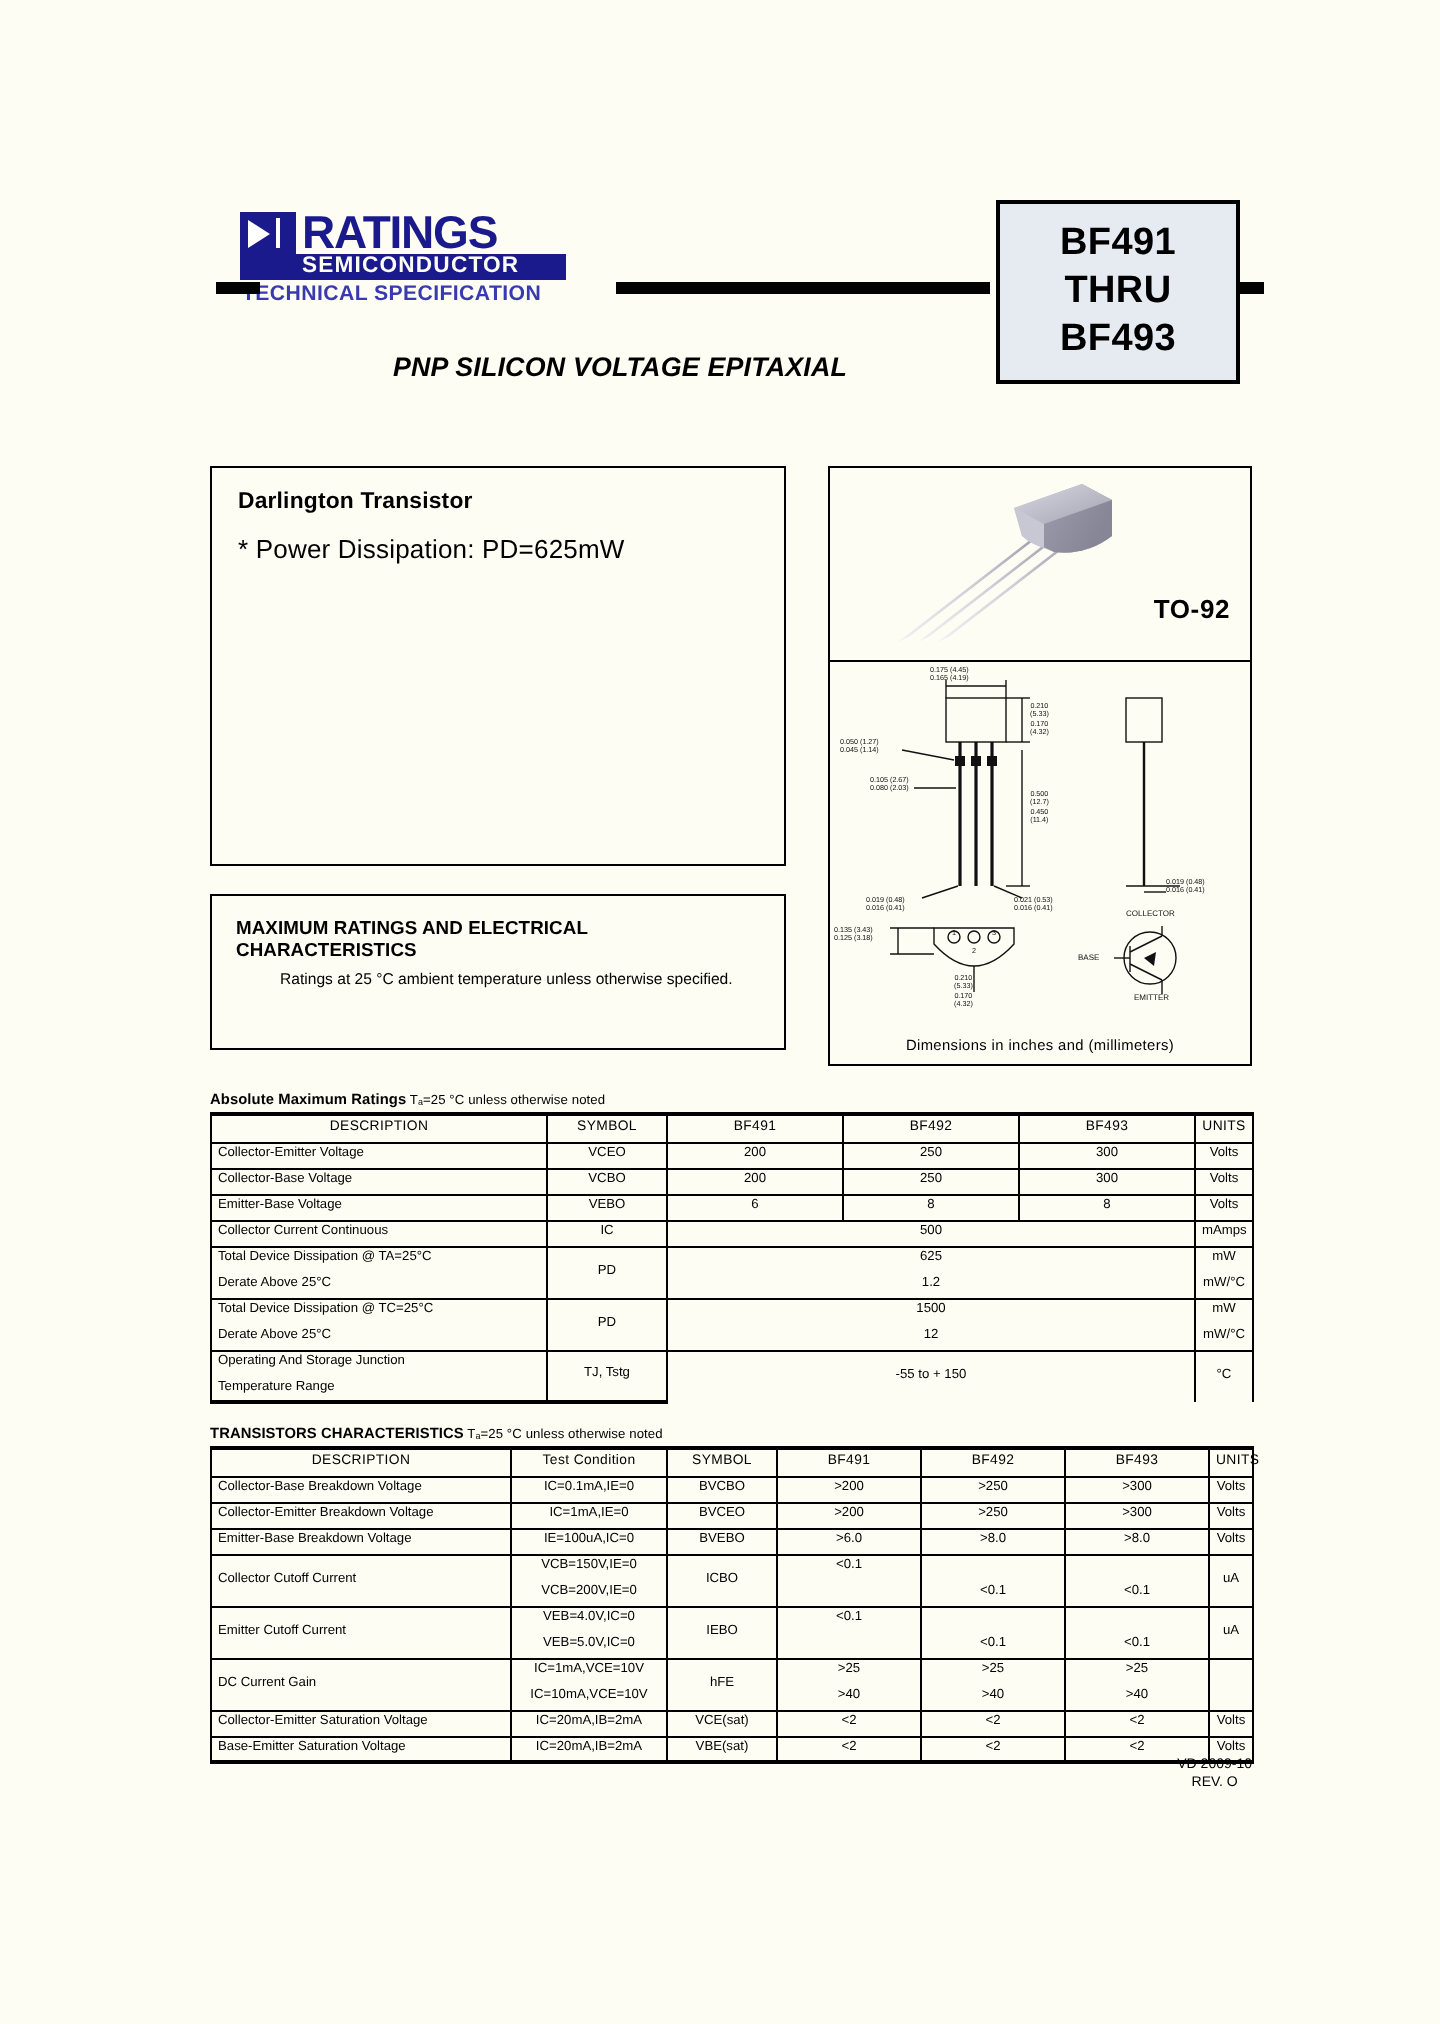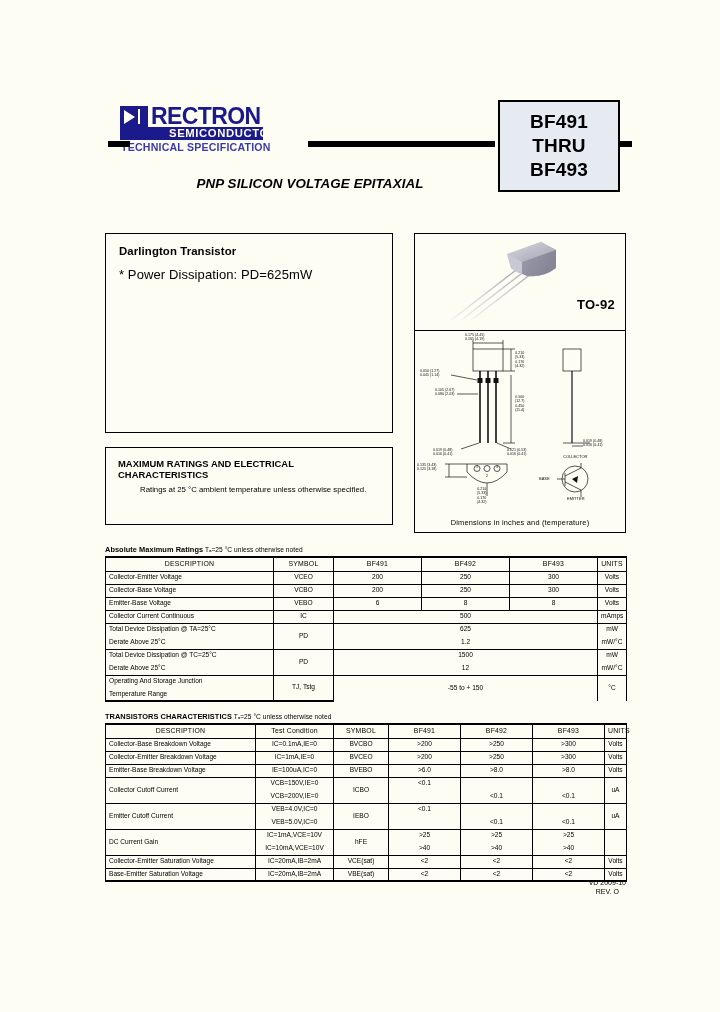--- a/index.html
+++ b/index.html
@@ -71,23 +71,23 @@
     font-family: "Liberation Sans", sans-serif;
   }
   .logo-sub {
     font-size: 11.3px;
     font-weight: bold;
     letter-spacing: 0.6px;
     color: #1a1a8c;
     background: #1a1a8c;
     color: #fdfdf4;
     line-height: 1.15;
-    padding-left: 49px;
+    padding-left: 31px;
     margin-top: -1px;
-    width: 143px;
+    width: 163px;
     box-sizing: border-box;
   }
   .logo-tech {
     font-size: 10.6px;
     font-weight: bold;
     letter-spacing: 0.2px;
     color: #3a3ab0;
     margin-top: 1px;
     padding-left: 1px;
   }
@@ -292,21 +292,21 @@
 </head>
 <body>
 
 <div class="page">
 
   <div class="header">
 
     <div class="logo-block">
       <div class="logo-row">
         <span class="logo-mark"></span>
-        <span class="logo-name">RECTRON</span>
+        <span class="logo-name">RATINGS</span>
       </div>
       <div class="logo-sub">SEMICONDUCTOR</div>
       <div class="logo-tech">TECHNICAL SPECIFICATION</div>
     </div>
 
     <div class="rule-left"></div>
     <div class="rule-mid"></div>
     <div class="rule-right"></div>
 
     <div class="partbox">
@@ -432,21 +432,21 @@
       <div class="tiny-dim" style="left:18px; top:117px;">0.019 (0.48)<br>0.016 (0.41)</div>
       <div class="tiny-dim" style="left:92px; top:117px;">0.021 (0.53)<br>0.016 (0.41)</div>
       <div class="tiny-dim" style="left:2px; top:132px;">0.135 (3.43)<br>0.125 (3.18)</div>
       <div class="tiny-dim" style="left:62px; top:156px;">0.210<br>(5.33)<br>0.170<br>(4.32)</div>
       <div class="tiny-dim" style="left:168px; top:108px;">0.019 (0.48)<br>0.016 (0.41)</div>
 
       <span class="sym-label" style="left:148px; top:124px;">COLLECTOR</span>
       <span class="sym-label" style="left:124px; top:146px;">BASE</span>
       <span class="sym-label" style="left:152px; top:166px;">EMITTER</span>
 
-      <div class="dim-caption">Dimensions in inches and (temperature)</div>
+      <div class="dim-caption">Dimensions in inches and (millimeters)</div>
     </div>
   </div>
 
   <div class="tbl-wrap" style="top:545px;">
     <div class="tbl-caption">
       <span>Absolute Maximum Ratings</span><span class="norm"> Tₐ=25 °C unless otherwise noted</span>
     </div>
     <table class="dt">
       <colgroup>
         <col style="width:168px">

